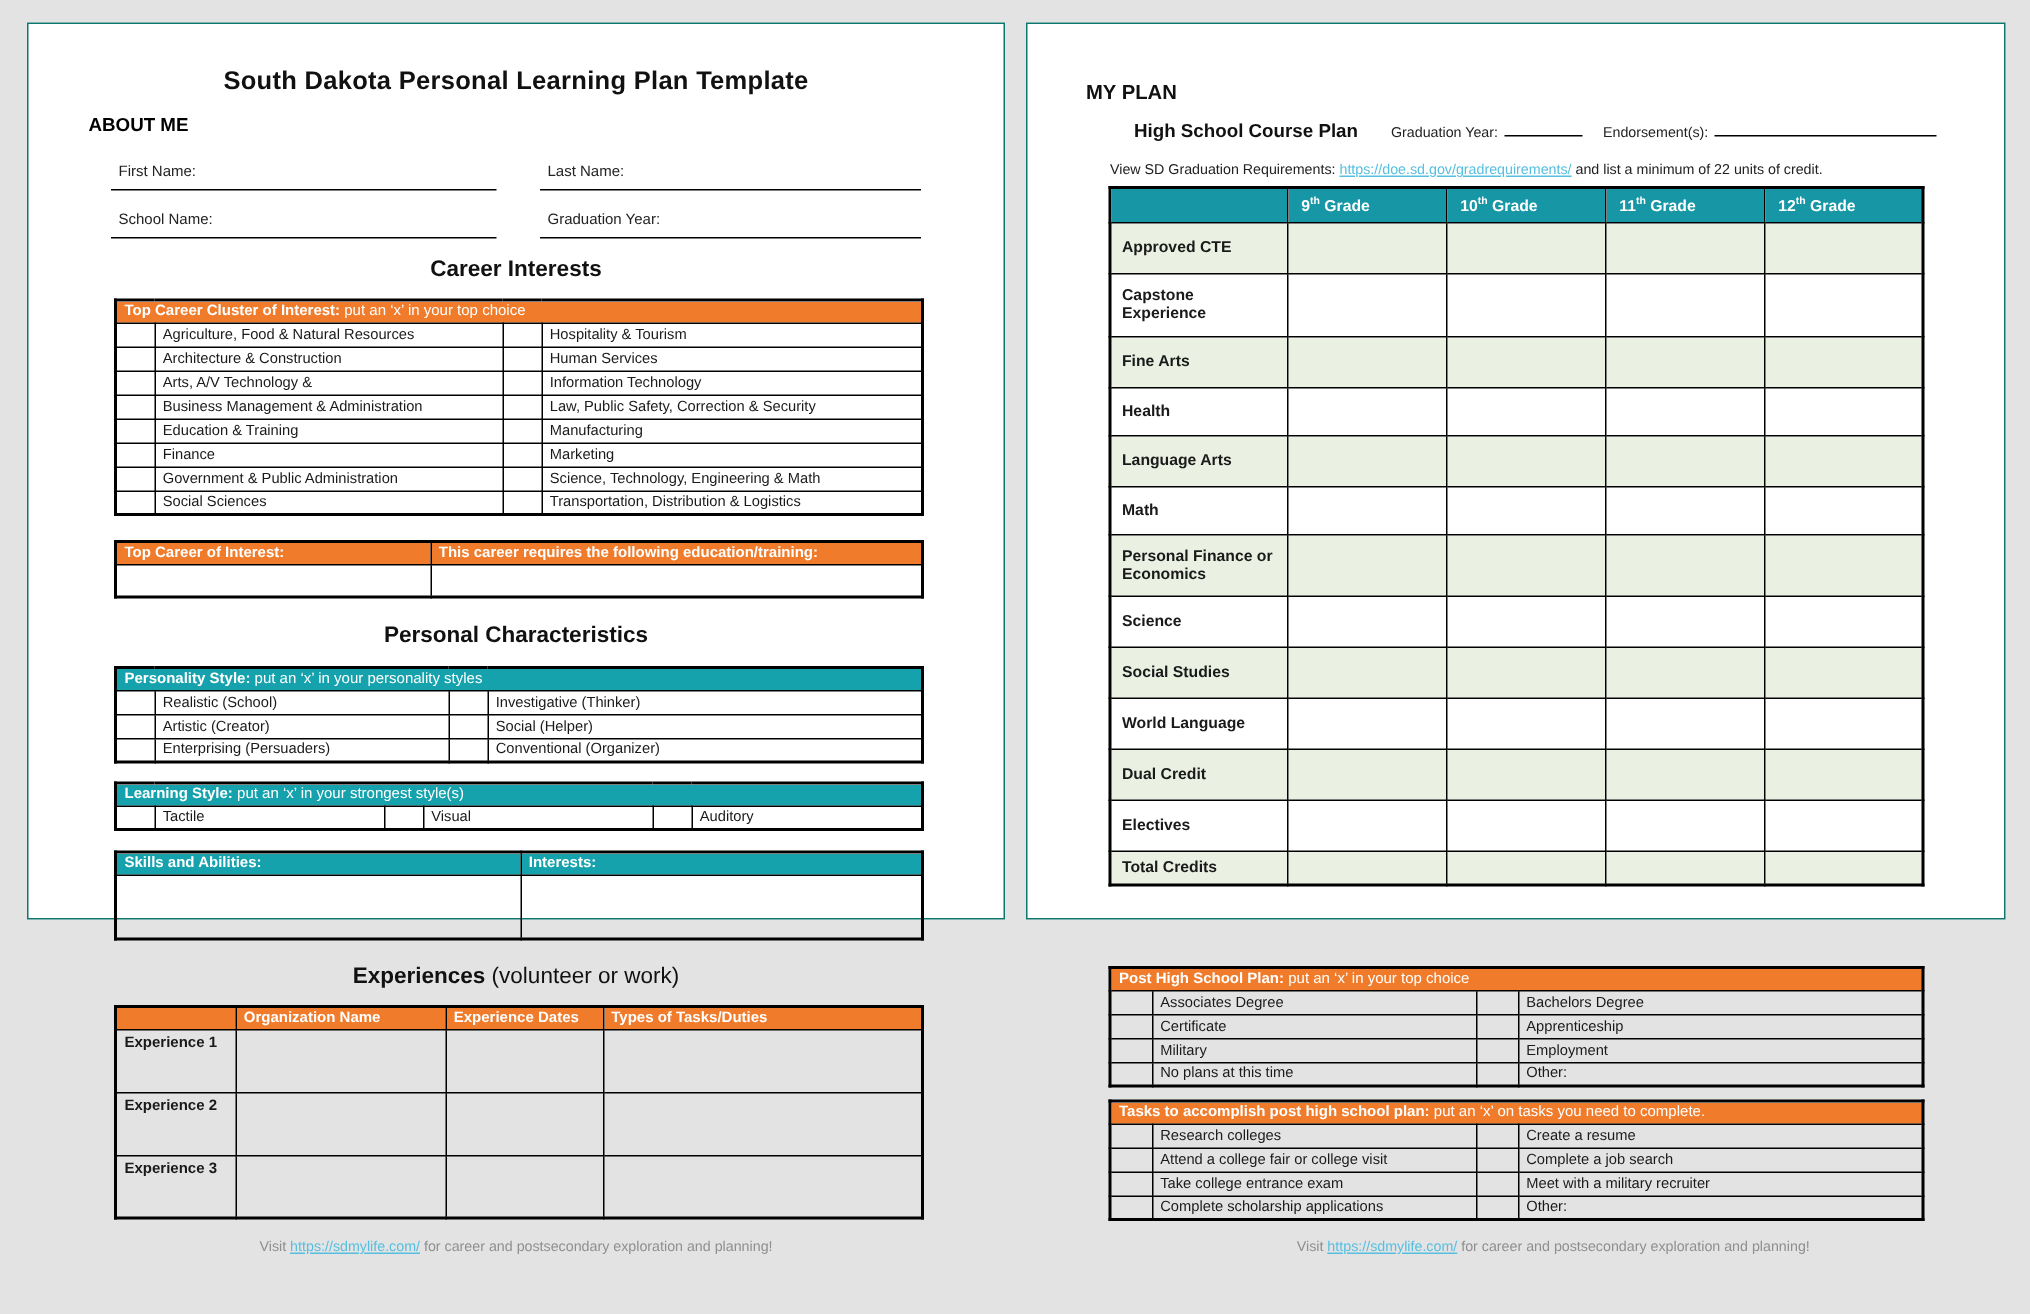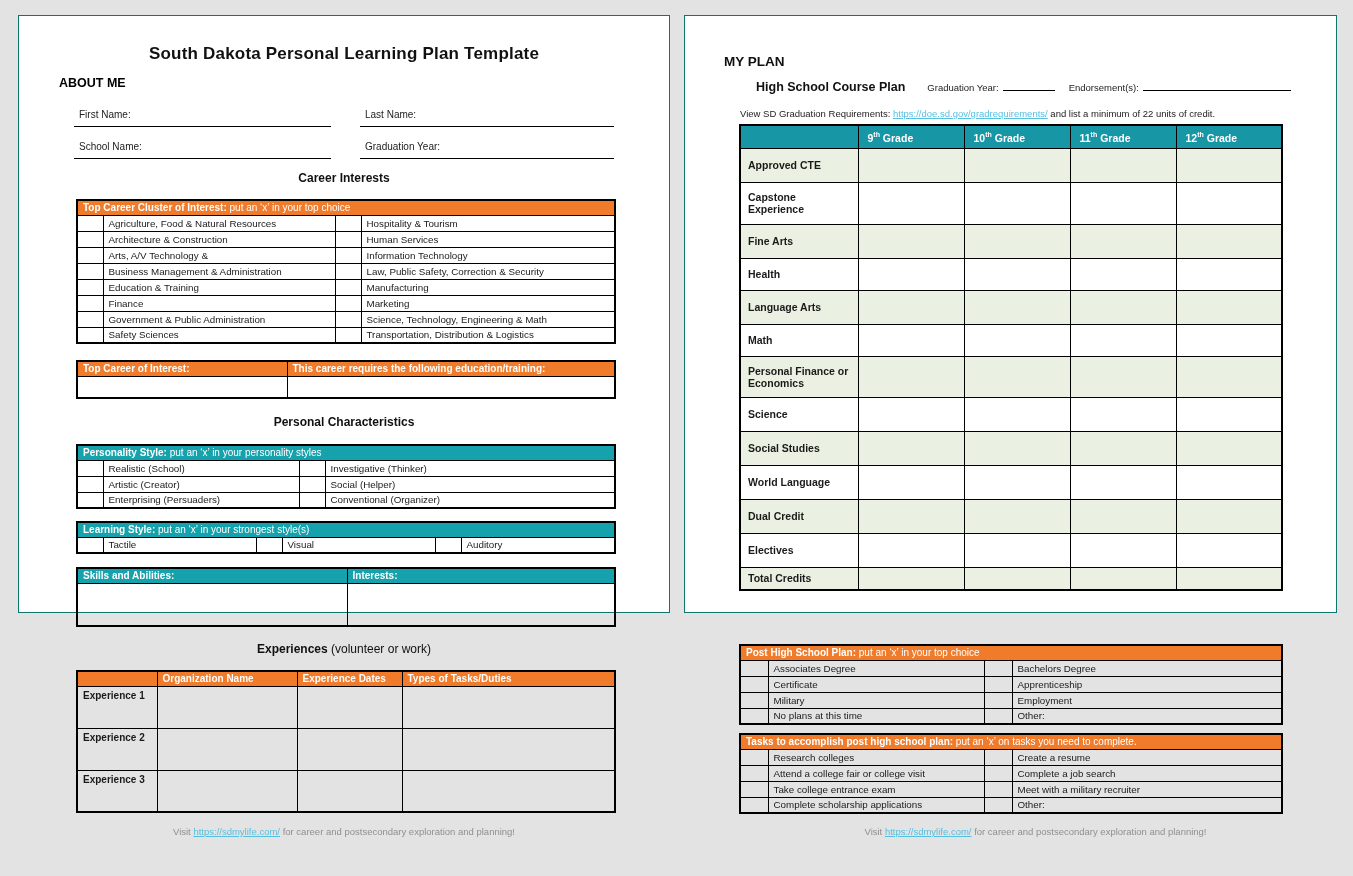--- a/index.html
+++ b/index.html
@@ -5,21 +5,21 @@
   * { margin:0; padding:0; box-sizing:border-box; }
   html,body { width:1353px; height:876px; background:#e3e3e3; font-family:"Liberation Sans", sans-serif; }
   #canvas { position:relative; width:1353px; height:876px; overflow:hidden; }
   .page { position:absolute; top:15px; height:598px; background:#ffffff; border:1px solid #0f766e; }
   #page1 { left:18px;  width:652px; }
   #page2 { left:684px; width:653px;padding-left:25px; }
   .abs { position:absolute; }
 
   
   .doc-title { width:100%; text-align:center; font-size:17px; font-weight:bold; letter-spacing:.2px; color:#111; }
-  .section-head { width:100%; text-align:center; font-size:12px; font-weight:bold; color:#111; }
+  .section-head { width:100%; text-align:center; font-size:15px; font-weight:bold; color:#111; }
   .section-head .light { font-weight:normal; }
   .small-label { font-size:10px; color:#222; }
 
   
   .fields { left:55px; top:88px; width:540px; display:grid; grid-template-columns:257px 254px; column-gap:29px; row-gap:9px; }
   .field { border-bottom:1px solid #000; height:23px; padding-left:5px; }
   .field .small-label { display:inline-block; padding-top:4px; }
 
   
   table.ftable { border-collapse:collapse; table-layout:fixed; width:538px; font-size:9.8px; color:#1a1a1a; border:2px solid #000; }
@@ -142,21 +142,21 @@
             <td>Marketing</td>
           </tr>
       <tr>
             <td class="cb"></td>
             <td>Government &amp; Public Administration</td>
             <td class="cb"></td>
             <td>Science, Technology, Engineering &amp; Math</td>
           </tr>
       <tr>
             <td class="cb"></td>
-            <td>Safety Sciences</td>
+            <td>Social Sciences</td>
             <td class="cb"></td>
             <td>Transportation, Distribution &amp; Logistics</td>
           </tr>
     </tbody>
       </table>
 
     <table class="ftable topcareer abs" style="left:57px; top:344px;">
       <colgroup>
           <col style="width:210px">
           <col style="width:328px">

